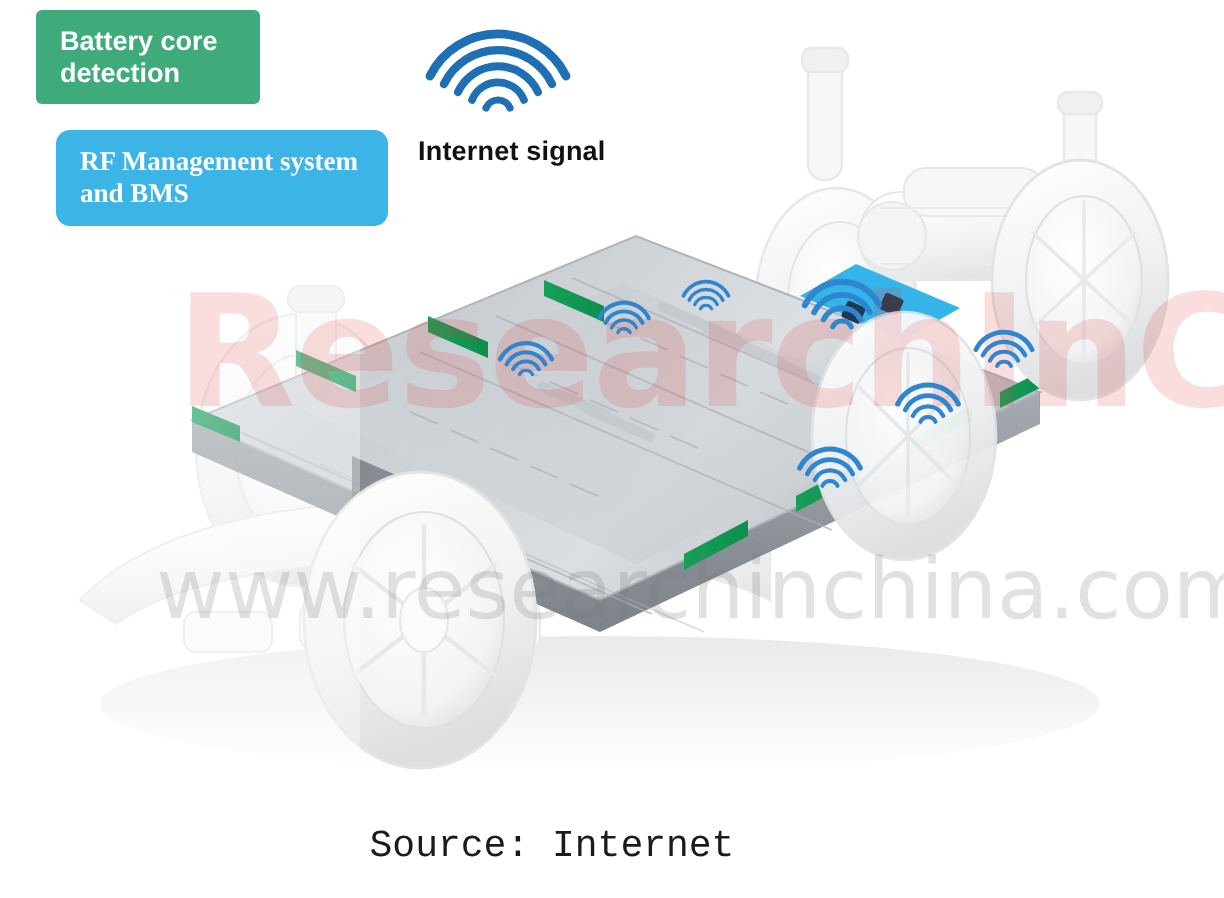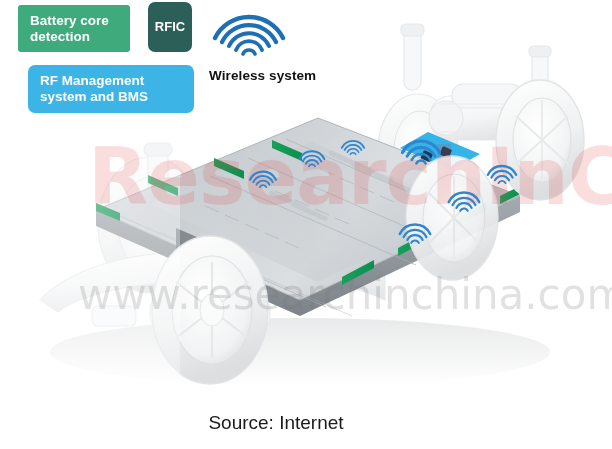--- a/index.html
+++ b/index.html
@@ -31,35 +31,35 @@
                background:#3fab7c;border-radius:3px;padding:0 0 0 12px;}
   #box-battery .legend-text{font-size:13.5px;}
 
   #box-rfic{left:148px;top:2px;width:44px;height:50px;
             background:#2c5f57;border-radius:7px;
             justify-content:center;}
   #box-rfic .legend-text{font-size:13px;font-weight:700;}
 
   #box-rf{left:28px;top:65px;width:166px;height:48px;
           background:#3db4e6;border-radius:7px;padding:0 0 0 12px;}
-  #box-rf .legend-text{font-size:13.5px;}
+  #box-rf .legend-text{font-size:13.5px;font-family:Liberation Serif, serif;}
 
   
   #wireless-icon{position:absolute;left:209px;top:8px;width:80px;height:48px;}
   #wireless-label{position:absolute;left:209px;top:68px;
                   font-size:13.5px;font-weight:700;color:#111111;
                   letter-spacing:.1px;}
 
   
   .wifi-marker{position:absolute;}
 
   
   #caption{position:absolute;left:0;top:412px;width:552px;
            text-align:center;font-size:19px;color:#1b1b1b;
-           font-family:Liberation Sans, sans-serif;}
+           font-family:Liberation Mono, monospace;}
 </style>
 </head>
 <body>
 
 <div id="stage">
 
   <div id="illustration">
 
     <svg id="car-svg" viewBox="0 0 612 405">
       <defs>
@@ -299,36 +299,33 @@
               <path d="M11 26 A10 10 0 0 1 29 26" stroke-width="2.6"></path>
               <path d="M15.5 29.5 A5 5 0 0 1 24.5 29.5" stroke-width="2.4"></path>
             </g>
           </svg></div>
       </div>
 
     <div class="legend-box" id="box-battery">
       <span class="legend-text">Battery core detection</span>
     </div>
 
-    <div class="legend-box" id="box-rfic">
-      <span class="legend-text">RFIC</span>
-    </div>
 
     <div class="legend-box" id="box-rf">
       <span class="legend-text">RF Management system and BMS</span>
     </div>
 
     <svg id="wireless-icon" viewBox="0 0 80 48">
       <g fill="none" stroke="#1f6fb4" stroke-linecap="round">
         <path d="M6 30 A38 38 0 0 1 74 30" stroke-width="4.4"></path>
         <path d="M13 34 A30 30 0 0 1 67 34" stroke-width="4.2"></path>
         <path d="M20 38 A22 22 0 0 1 60 38" stroke-width="4"></path>
         <path d="M27 42 A14 14 0 0 1 53 42" stroke-width="3.8"></path>
         <path d="M34 46 A6.5 6.5 0 0 1 46 46" stroke-width="3.6"></path>
       </g>
     </svg>
-    <div id="wireless-label">Wireless system</div>
+    <div id="wireless-label">Internet signal</div>
 
   </div>
 
   <div id="caption">Source: Internet</div>
 
 </div>
 
 </body></html>

